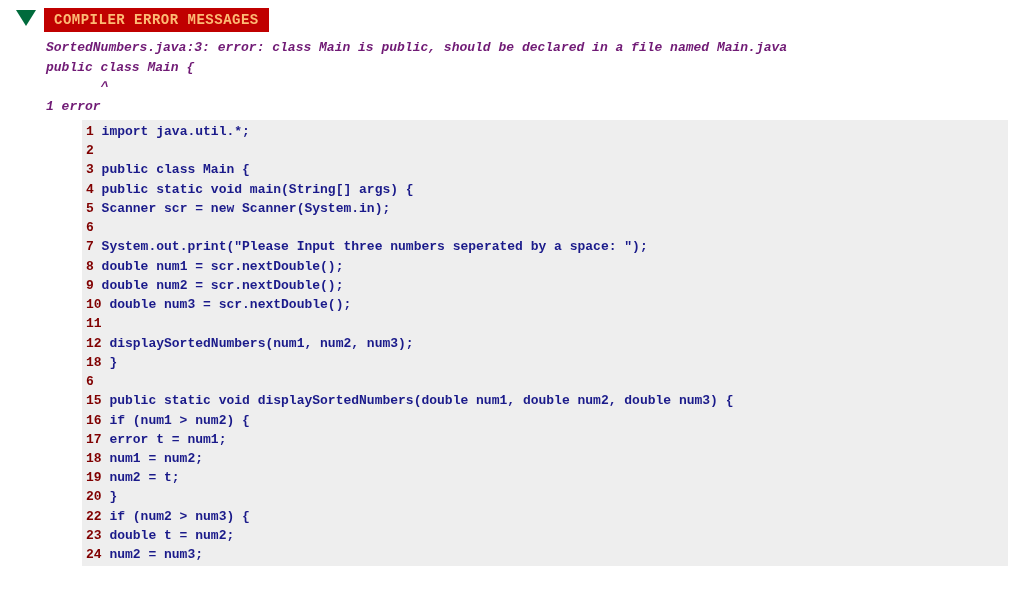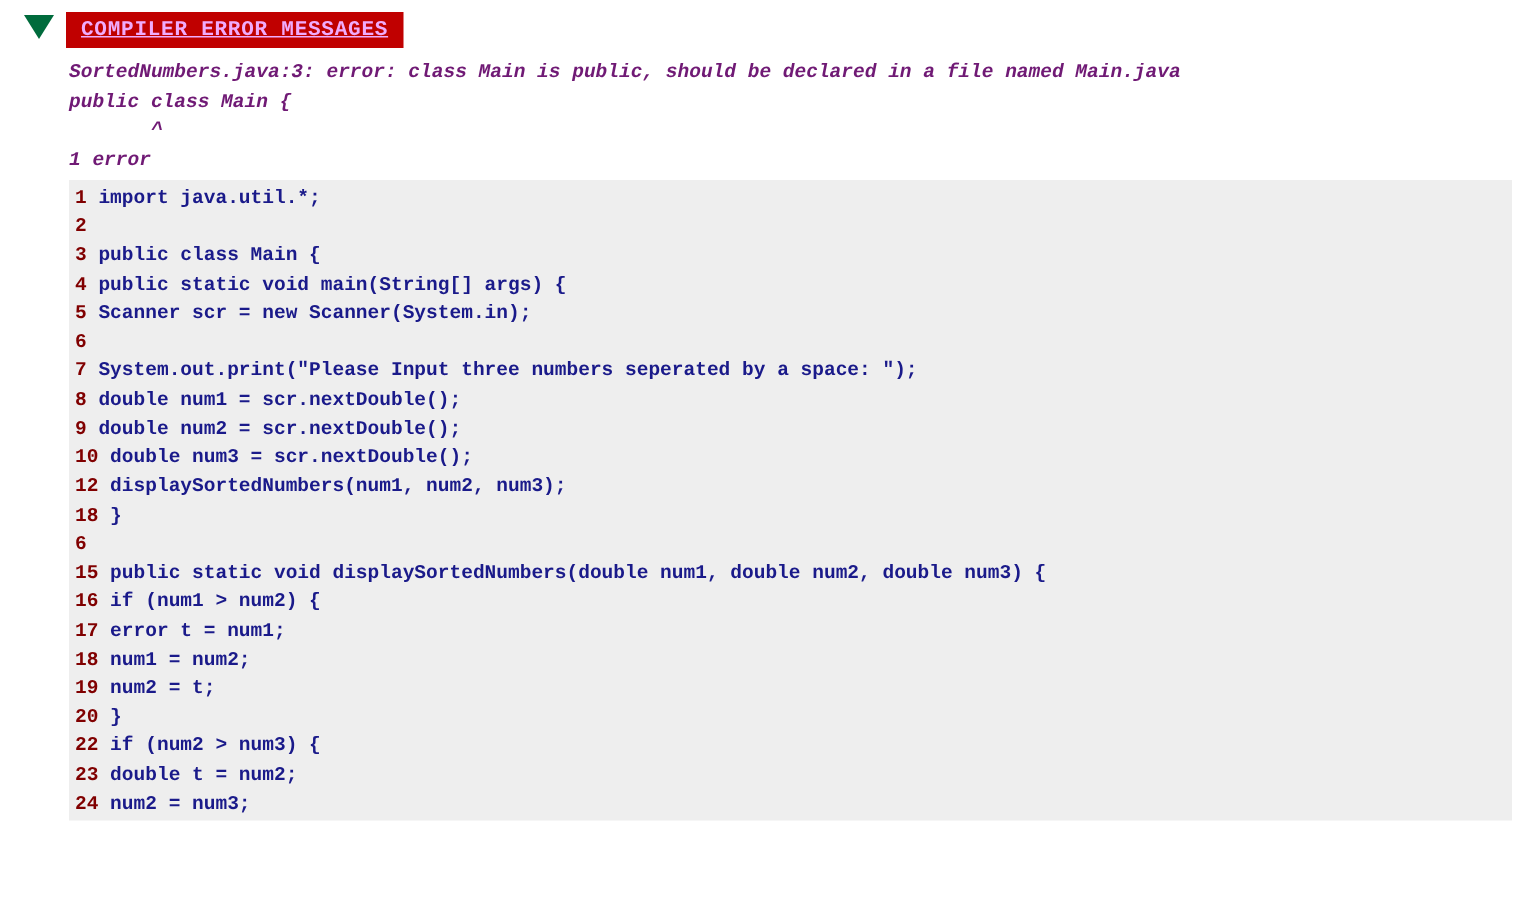--- a/index.html
+++ b/index.html
@@ -22,46 +22,46 @@
     .triangle {
       width: 0;
       height: 0;
       border-left: 10px solid transparent;
       border-right: 10px solid transparent;
       border-top: 16px solid #006B3C;
       margin-top: 2px;
     }
     .badge {
       background: #C00000;
-      color: #f0abfc;
+      color: #fdba74;
       font-weight: bold;
       padding: 4px 10px;
       font-family: "Courier New", Courier, monospace;
       font-size: 14px;
       letter-spacing: 0.5px;
-      text-decoration: underline;
     }
     .content-area {
       margin-left: 30px;
     }
     .error-block {
       color: #701a75;
       font-weight: bold;
       line-height: 1.5;
       margin-bottom: 4px;
       white-space: pre;
       font-family: "Courier New", Courier, monospace;
       font-style: italic;
     }
     .code-block {
       background: #eeeeee;
       padding: 2px 0;
       font-family: "Courier New", Courier, monospace;
       line-height: 1.48;
       overflow: hidden;
+      margin-left: 36px;
     }
     .code-line {
       white-space: pre;
       color: #1a1a8a;
       font-weight: bold;
       padding-left: 4px;
     }
     .code-line .ln {
       color: #800000;
       font-weight: bold;
@@ -85,20 +85,21 @@
       <div class="code-line"><span class="ln">1</span><span> import java.util.*;</span></div>
       <div class="code-line"><span class="ln">2</span><span></span></div>
       <div class="code-line"><span class="ln">3</span><span> public class Main {</span></div>
       <div class="code-line"><span class="ln">4</span><span> public static void main(String[] args) {</span></div>
       <div class="code-line"><span class="ln">5</span><span> Scanner scr = new Scanner(System.in);</span></div>
       <div class="code-line"><span class="ln">6</span><span></span></div>
       <div class="code-line"><span class="ln">7</span><span> System.out.print("Please Input three numbers seperated by a space: ");</span></div>
       <div class="code-line"><span class="ln">8</span><span> double num1 = scr.nextDouble();</span></div>
       <div class="code-line"><span class="ln">9</span><span> double num2 = scr.nextDouble();</span></div>
       <div class="code-line"><span class="ln">10</span><span> double num3 = scr.nextDouble();</span></div>
+      <div class="code-line"><span class="ln">11</span><span></span></div>
       <div class="code-line"><span class="ln">12</span><span> displaySortedNumbers(num1, num2, num3);</span></div>
       <div class="code-line"><span class="ln">18</span><span> }</span></div>
       <div class="code-line"><span class="ln">6</span><span></span></div>
       <div class="code-line"><span class="ln">15</span><span> public static void displaySortedNumbers(double num1, double num2, double num3) {</span></div>
       <div class="code-line"><span class="ln">16</span><span> if (num1 &gt; num2) {</span></div>
       <div class="code-line"><span class="ln">17</span><span> error t = num1;</span></div>
       <div class="code-line"><span class="ln">18</span><span> num1 = num2;</span></div>
       <div class="code-line"><span class="ln">19</span><span> num2 = t;</span></div>
       <div class="code-line"><span class="ln">20</span><span> }</span></div>
       <div class="code-line"><span class="ln">22</span><span> if (num2 &gt; num3) {</span></div>

